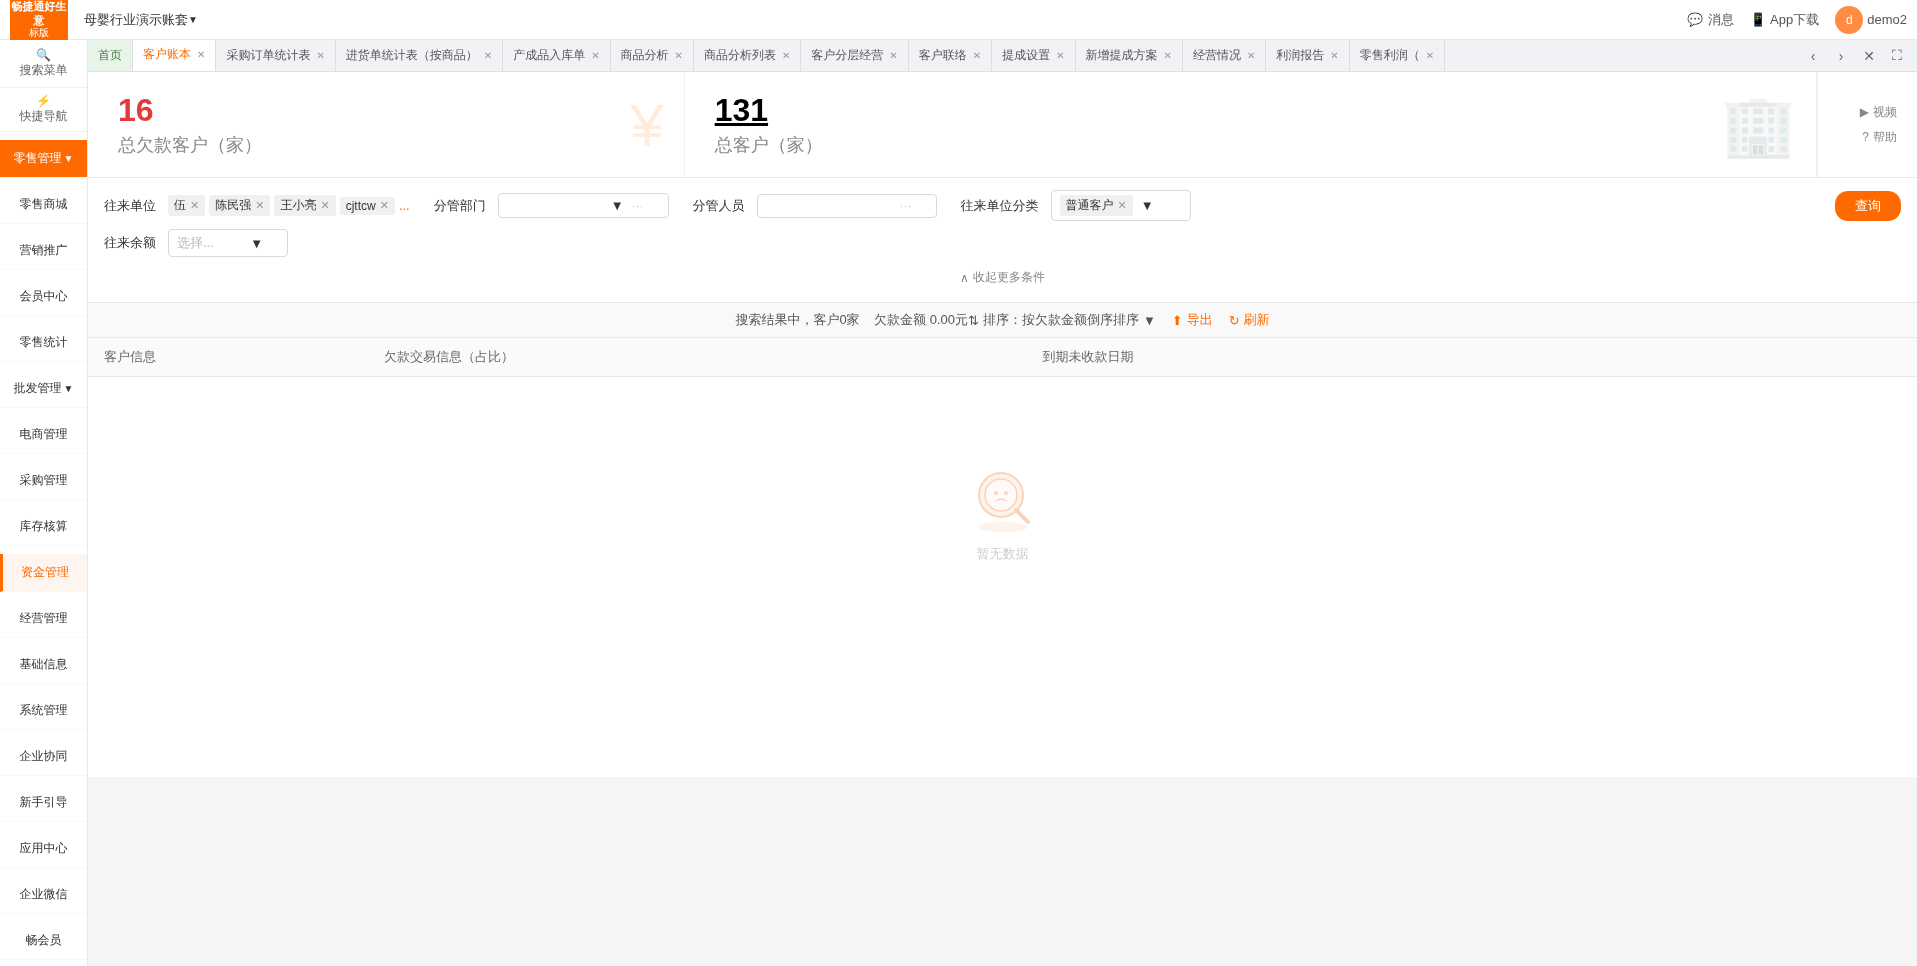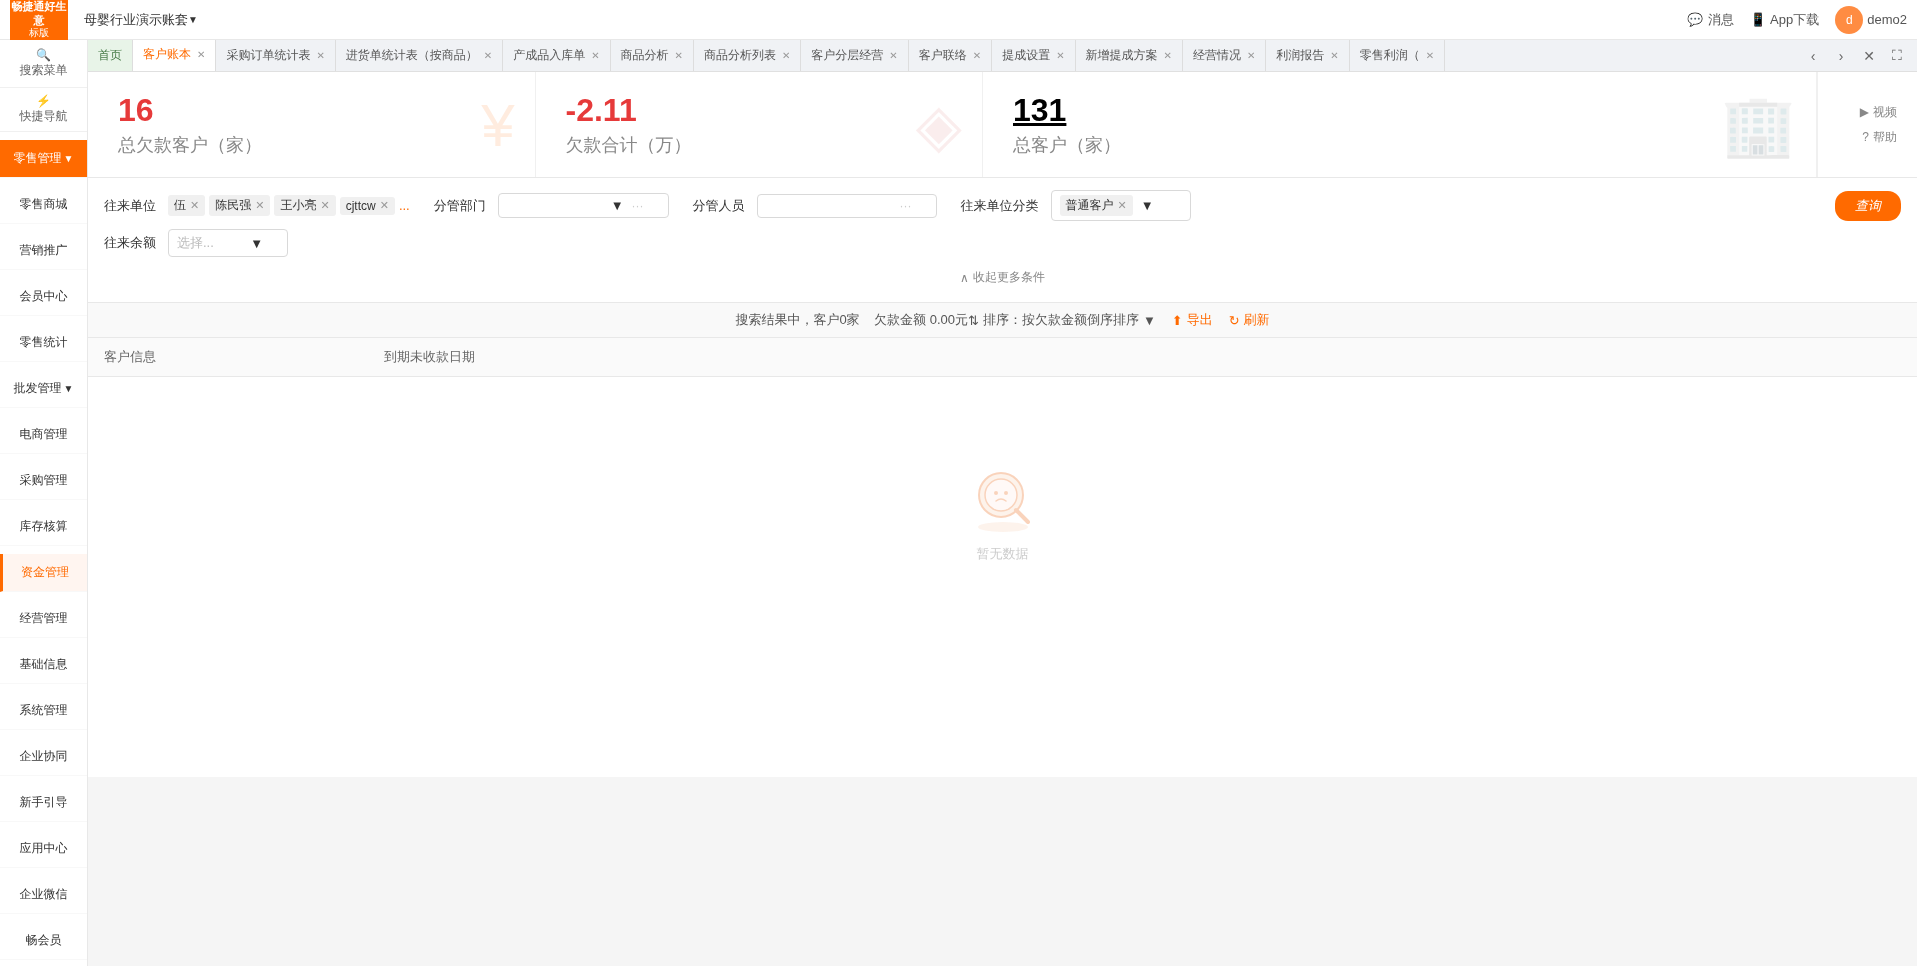--- a/index.html
+++ b/index.html
@@ -185,21 +185,20 @@
     }
     .query-btn {
       background: #ff6a00;
       color: #fff;
       border: none;
       border-radius: 13px;
       padding: 6px 20px;
       font-size: 13px;
       cursor: pointer;
       margin-left: auto;
-      font-style: italic;
     }
 
     
     .results-bar {
       background: #f9f9f9;
       padding: 8px 16px;
       display: flex;
       align-items: center;
       justify-content: center;
       border-bottom: 1px solid #e8e8e8;
@@ -410,25 +409,20 @@
     <div class="page-content">
 
       <div class="stats-section">
 
         <div class="stat-card">
           <div class="stat-card-bg" style="color:#ff6a00;font-size:60px;opacity:0.12;">¥</div>
           <div class="stat-value red">16</div>
           <div class="stat-label">总欠款客户（家）</div>
         </div>
 
-        <div class="stat-card">
-          <div class="stat-card-bg" style="color:#e8a0a0;font-size:60px;opacity:0.18;">◈</div>
-          <div class="stat-value red">-2.11</div>
-          <div class="stat-label">欠款合计（万）</div>
-        </div>
 
         <div class="stat-card" style="flex:2;">
           <div class="stat-card-bg" style="color:#a0c4e8;font-size:60px;opacity:0.22;">🏢</div>
           <div class="stat-value" style="text-decoration:underline;">131</div>
           <div class="stat-label">总客户（家）</div>
         </div>
 
         <div style="display:flex;flex-direction:column;align-items:flex-end;justify-content:center;padding:10px 20px;border-left:1px solid #f0f0f0;min-width:100px;">
           <div class="help-btn">
             <span>▶</span>
@@ -519,20 +513,21 @@
           <div class="refresh-btn">
             <span>↻</span>
             <span>刷新</span>
           </div>
         </div>
       </div>
 
       <div class="table-wrapper">
         <div class="table-header">
           <div>客户信息</div>
+          <div>欠款交易信息（占比）</div>
           <div>到期未收款日期</div>
         </div>
         <div class="table-body">
 
           <div class="empty-state">
 
             <svg width="80" height="80" viewBox="0 0 80 80" opacity="0.5">
               <ellipse cx="40" cy="70" rx="25" ry="5" fill="#f5c4a0" opacity="0.4"></ellipse>
               <circle cx="38" cy="38" r="22" fill="#fde8d8" stroke="#f5a87a" stroke-width="2"></circle>
               <circle cx="38" cy="38" r="16" fill="#fff5f0" stroke="#f5a87a" stroke-width="1.5"></circle>

